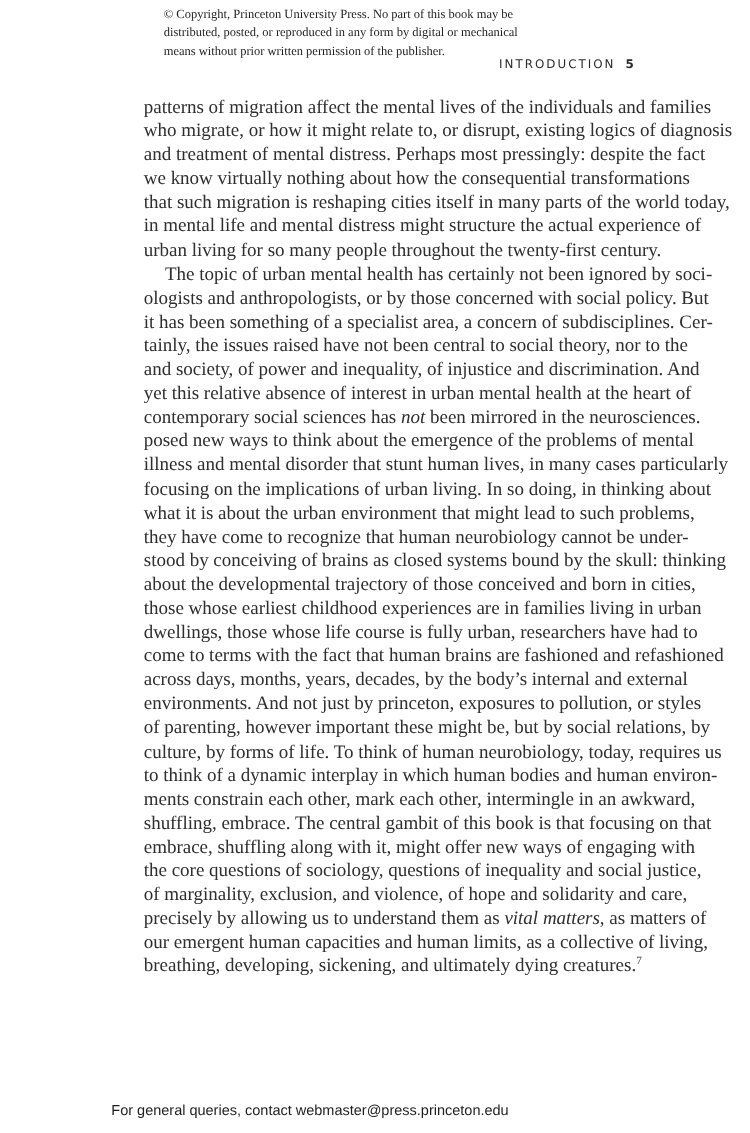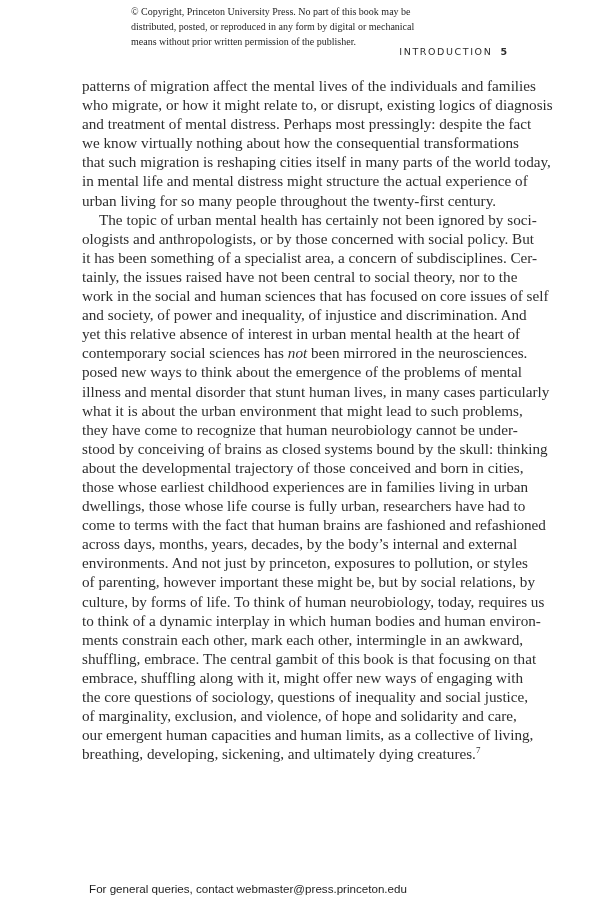--- a/index.html
+++ b/index.html
@@ -49,20 +49,21 @@
       font-size: 15.2px;
       line-height: 19.1px;
       color: #2e2e2e;
     }
     .line {
       display: block;
       white-space: nowrap;
       text-align: justify;
       text-align-last: justify;
       height: 19.1px;
+      margin-left: 33px;
     }
     .line.last {
       text-align-last: left;
     }
     .line.indent {
       padding-left: 17px;
     }
     .line i { }
     sup {
       font-size: 9px;
@@ -100,40 +101,41 @@
   <span class="line">and treatment of mental distress. Perhaps most pressingly: despite the fact</span>
   <span class="line">we know virtually nothing about how the consequential transformations</span>
   <span class="line">that such migration is reshaping cities itself in many parts of the world today,</span>
   <span class="line">in mental life and mental distress might structure the actual experience of</span>
   <span class="line last">urban living for so many people throughout the twenty-first century.</span>
 
   <span class="line indent">The topic of urban mental health has certainly not been ignored by soci-</span>
   <span class="line">ologists and anthropologists, or by those concerned with social policy. But</span>
   <span class="line">it has been something of a specialist area, a concern of subdisciplines. Cer-</span>
   <span class="line">tainly, the issues raised have not been central to social theory, nor to the</span>
-  <span class="line">work in the social and human sciences that has focused on core issues of self</span>
   <span class="line">and society, of power and inequality, of injustice and discrimination. And</span>
   <span class="line">yet this relative absence of interest in urban mental health at the heart of</span>
   <span class="line"><span>contemporary social sciences has </span><i>not</i><span> been mirrored in the neurosciences.</span></span>
   <span class="line">posed new ways to think about the emergence of the problems of mental</span>
   <span class="line">illness and mental disorder that stunt human lives, in many cases particularly</span>
+  <span class="line">focusing on the implications of urban living. In so doing, in thinking about</span>
   <span class="line">what it is about the urban environment that might lead to such problems,</span>
   <span class="line">they have come to recognize that human neurobiology cannot be under-</span>
   <span class="line">stood by conceiving of brains as closed systems bound by the skull: thinking</span>
   <span class="line">about the developmental trajectory of those conceived and born in cities,</span>
   <span class="line">those whose earliest childhood experiences are in families living in urban</span>
   <span class="line">dwellings, those whose life course is fully urban, researchers have had to</span>
   <span class="line">come to terms with the fact that human brains are fashioned and refashioned</span>
   <span class="line">across days, months, years, decades, by the body’s internal and external</span>
   <span class="line">environments. And not just by princeton, exposures to pollution, or styles</span>
   <span class="line">of parenting, however important these might be, but by social relations, by</span>
   <span class="line">culture, by forms of life. To think of human neurobiology, today, requires us</span>
   <span class="line">to think of a dynamic interplay in which human bodies and human environ-</span>
   <span class="line">ments constrain each other, mark each other, intermingle in an awkward,</span>
   <span class="line">shuffling, embrace. The central gambit of this book is that focusing on that</span>
   <span class="line">embrace, shuffling along with it, might offer new ways of engaging with</span>
   <span class="line">the core questions of sociology, questions of inequality and social justice,</span>
   <span class="line">of marginality, exclusion, and violence, of hope and solidarity and care,</span>
+  <span class="line"><span>precisely by allowing us to understand them as </span><i>vital matters</i><span>, as matters of</span></span>
   <span class="line">our emergent human capacities and human limits, as a collective of living,</span>
   <span class="line last"><span>breathing, developing, sickening, and ultimately dying creatures.</span><sup>7</sup></span>
 </div>
 
 <div class="footer">For general queries, contact webmaster@press.princeton.edu</div>
 
 </body></html>

